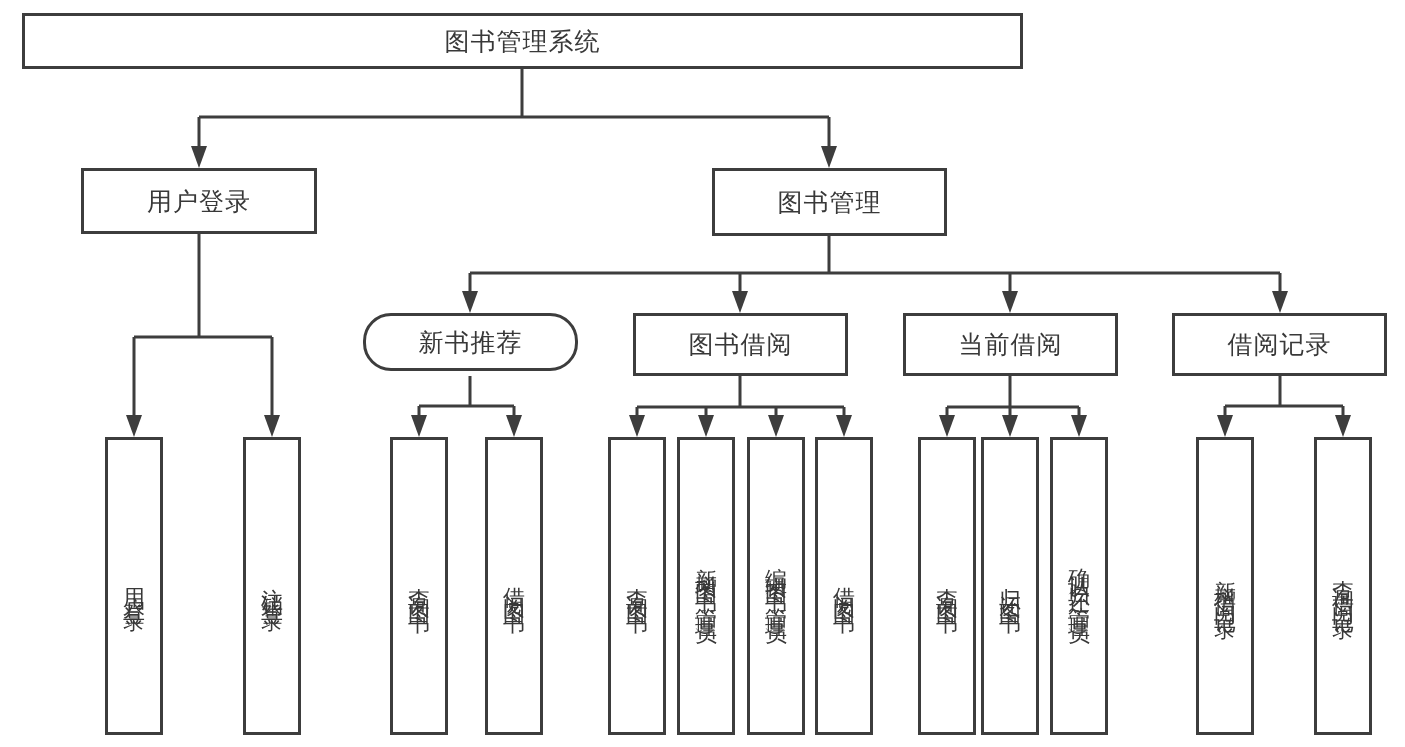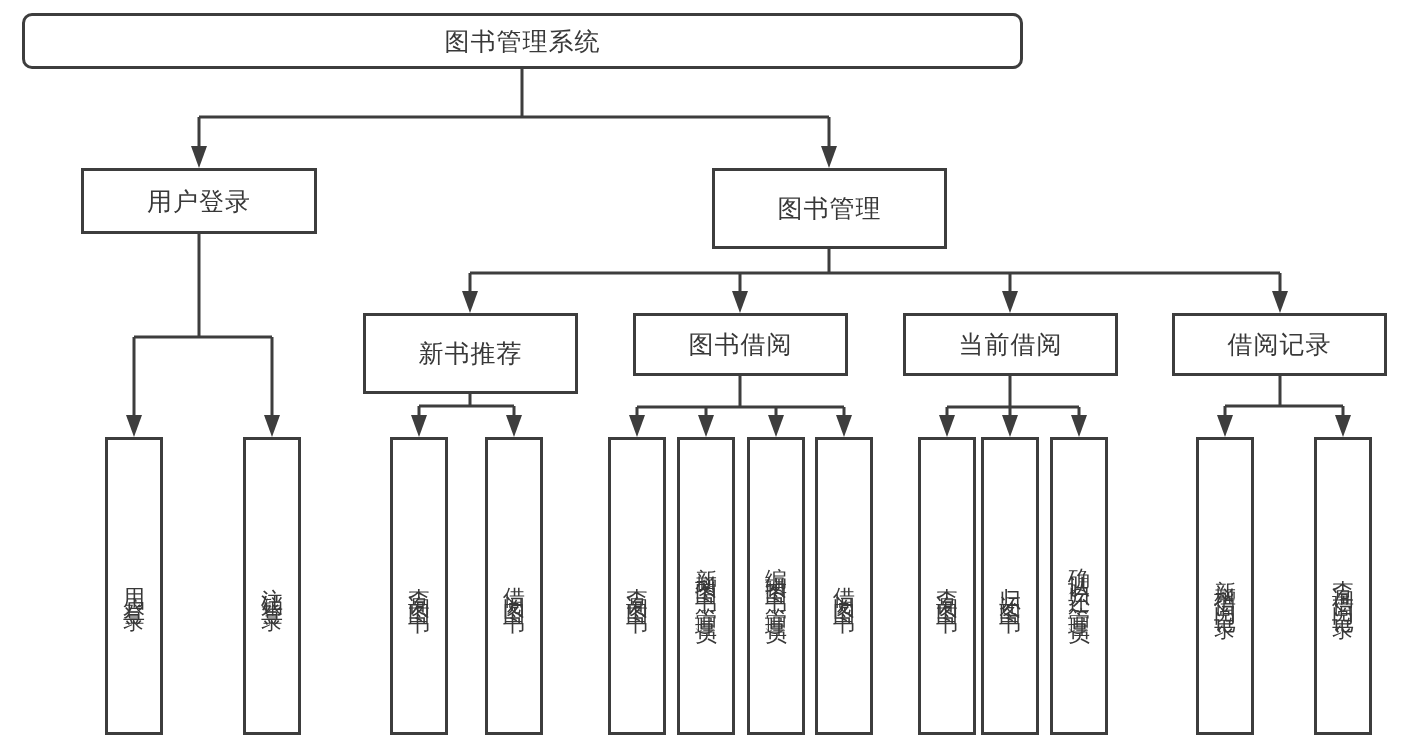--- a/index.html
+++ b/index.html
@@ -100,32 +100,32 @@
     <polygon points="698,415 714,415 706,437"></polygon>
     <polygon points="768,415 784,415 776,437"></polygon>
     <polygon points="836,415 852,415 844,437"></polygon>
     <polygon points="939,415 955,415 947,437"></polygon>
     <polygon points="1002,415 1018,415 1010,437"></polygon>
     <polygon points="1071,415 1087,415 1079,437"></polygon>
     <polygon points="1217,415 1233,415 1225,437"></polygon>
     <polygon points="1335,415 1351,415 1343,437"></polygon>
   </svg>
 
-  <div class="node" style="left:22px; top:13px; width:1001px; height:56px;border-radius:10px;">
+  <div class="node" style="left:22px; top:13px; width:1001px; height:56px;">
     <span>图书管理系统</span>
   </div>
 
   <div class="node" style="left:81px; top:168px; width:236px; height:66px;">
     <span>用户登录</span>
   </div>
-  <div class="node" style="left:712px; top:168px; width:235px; height:81px;">
+  <div class="node" style="left:712px; top:168px; width:235px; height:68px;">
     <span>图书管理</span>
   </div>
 
-  <div class="node" style="left:363px; top:313px; width:215px; height:81px;">
+  <div class="node" style="left:363px; top:313px; width:215px; height:58px;border-radius:28px;">
     <span>新书推荐</span>
   </div>
   <div class="node" style="left:903px; top:313px; width:215px; height:63px;">
     <span>当前借阅</span>
   </div>
   <div class="node" style="left:633px; top:313px; width:215px; height:63px;">
     <span>图书借阅</span>
   </div>
   <div class="node" style="left:1172px; top:313px; width:215px; height:63px;">
     <span>借阅记录</span>

